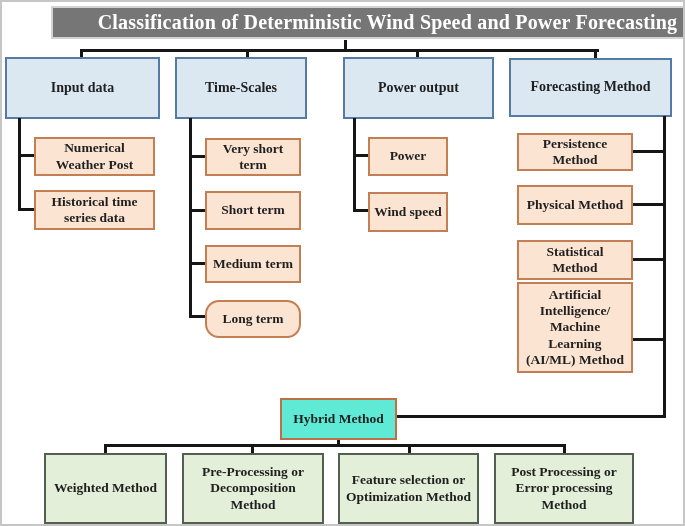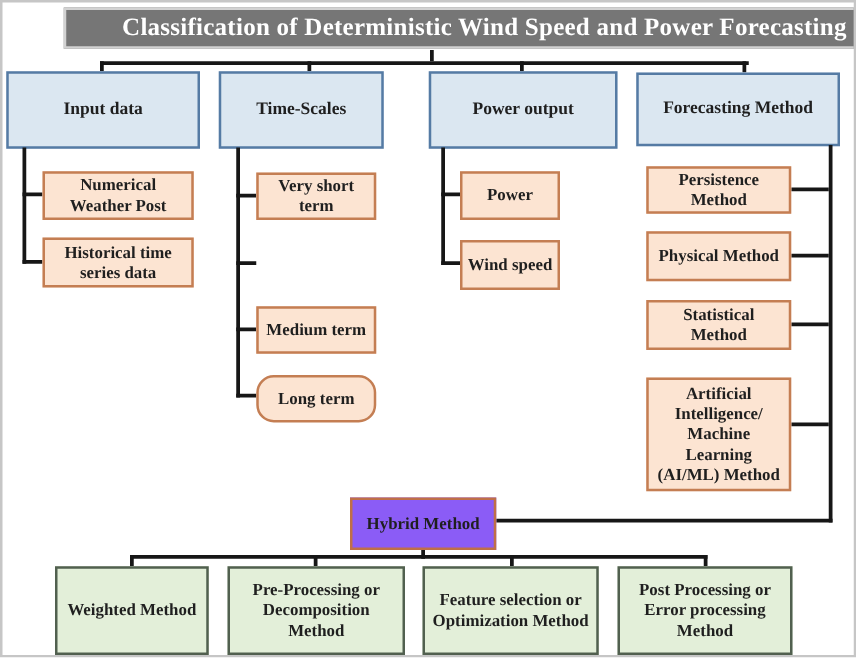--- a/index.html
+++ b/index.html
@@ -31,21 +31,21 @@
     display:flex;align-items:center;justify-content:center;
     text-align:center;
     color:#1f1f1f;
     font-weight:bold;
     line-height:1.2;
     white-space:pre-line;
     padding:12px 4px;
   }
   .blue{background:#dbe7f1;border:2px solid #557ba4;font-size:14px;}
   .peach{background:#fce4d2;border:2px solid #c47e53;font-size:13.5px;}
-  .hybrid{background:#8b5cf6;border:2px solid #bf6f48;font-size:13.5px;}
+  .hybrid{background:#5eead4;border:2px solid #bf6f48;font-size:13.5px;}
   .green{background:#e3efd9;border:2px solid #51604f;font-size:13.5px;}
   .line{position:absolute;background:#161616;}
 
   
   #b-input    {left:3px;  top:55px; width:155px;height:62px;}
   #b-time     {left:173px;top:55px; width:132px;height:62px;}
   #b-power    {left:341px;top:55px; width:151px;height:62px;}
   #b-forecast {left:507px;top:56px; width:163px;height:59px;}
 
   
@@ -59,21 +59,21 @@
   #c-long   {left:203px;top:298px;width:96px;height:38px;border-radius:14px;}
 
   
   #c-pwr  {left:366px;top:135px;width:80px;height:39px;}
   #c-wind {left:366px;top:190px;width:80px;height:40px;}
 
   
   #c-pers {left:515px;top:131px;width:116px;height:38px;}
   #c-phys {left:515px;top:183px;width:116px;height:40px;}
   #c-stat {left:515px;top:238px;width:116px;height:40px;}
-  #c-aiml {left:515px;top:300px;width:116px;height:91px;}
+  #c-aiml {left:515px;top:280px;width:116px;height:91px;}
 
   
   #b-hybrid   {left:278px;top:396px;width:117px;height:42px;}
   #g-weighted {left:42px; top:451px;width:123px;height:71px;}
   #g-preproc  {left:180px;top:451px;width:142px;height:71px;}
   #g-feature  {left:336px;top:451px;width:141px;height:71px;}
   #g-postproc {left:492px;top:451px;width:140px;height:71px;}
 
   
   #l-t-v  {left:342px;top:38px;width:3px;height:9px;}
@@ -143,20 +143,21 @@
   <div class="box peach" id="c-hist">Historical time
 series data</div>
 
   <div class="line" id="l-s-v"></div>
   <div class="line" id="l-s-b1"></div>
   <div class="line" id="l-s-b2"></div>
   <div class="line" id="l-s-b3"></div>
   <div class="line" id="l-s-b4"></div>
   <div class="box peach" id="c-vshort">Very short
 term</div>
+  <div class="box peach" id="c-short">Short term</div>
   <div class="box peach" id="c-medium">Medium term</div>
   <div class="box peach" id="c-long">Long term</div>
 
   <div class="line" id="l-p-v"></div>
   <div class="line" id="l-p-b1"></div>
   <div class="line" id="l-p-b2"></div>
   <div class="box peach" id="c-pwr">Power</div>
   <div class="box peach" id="c-wind">Wind speed</div>
 
   <div class="line" id="l-f-v"></div>

